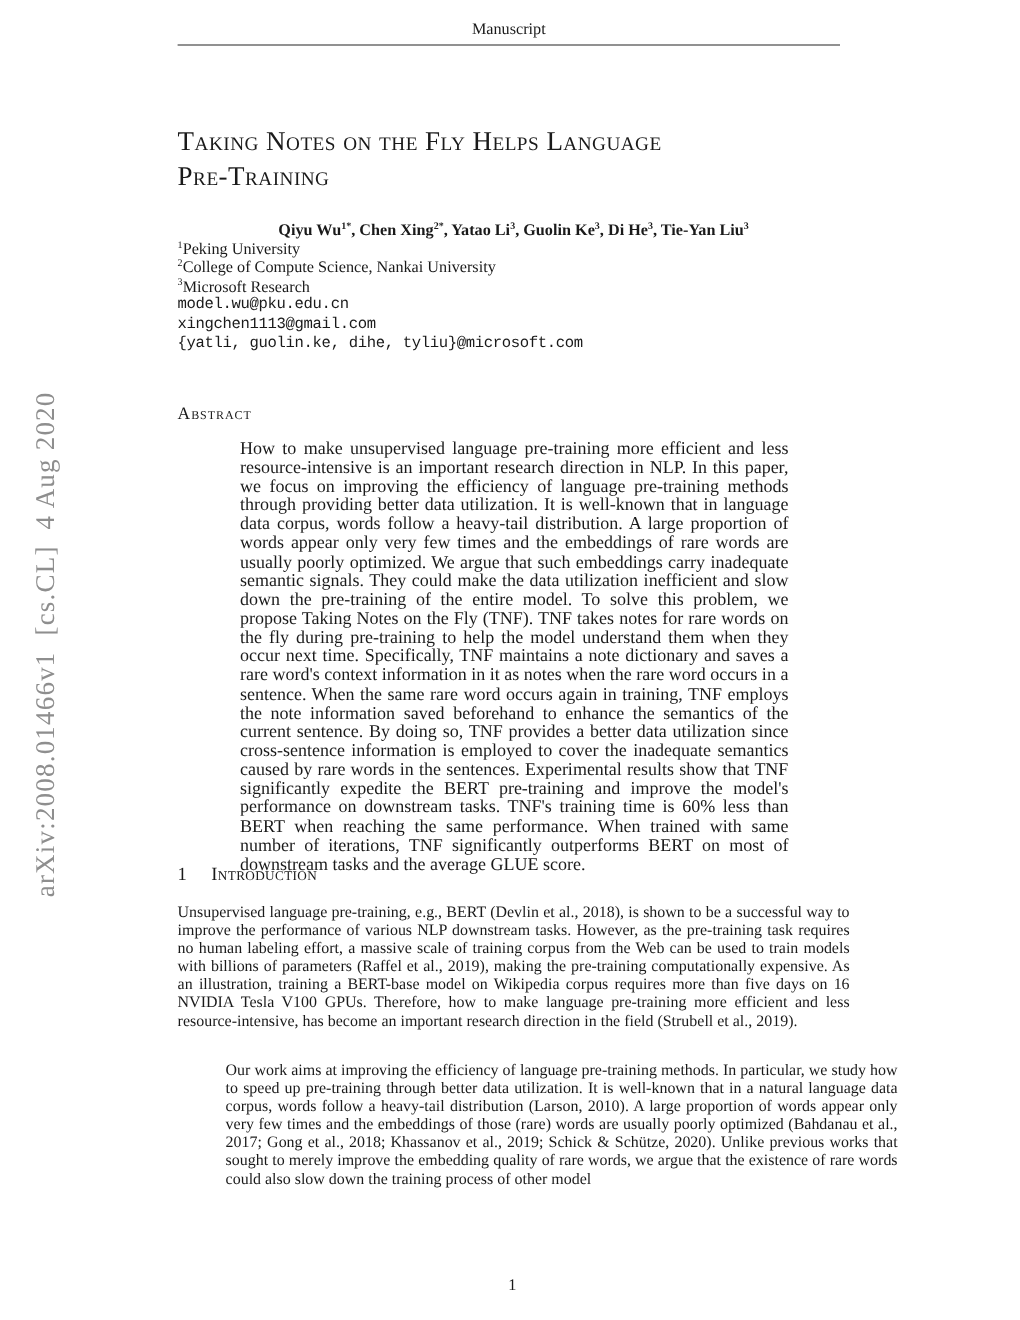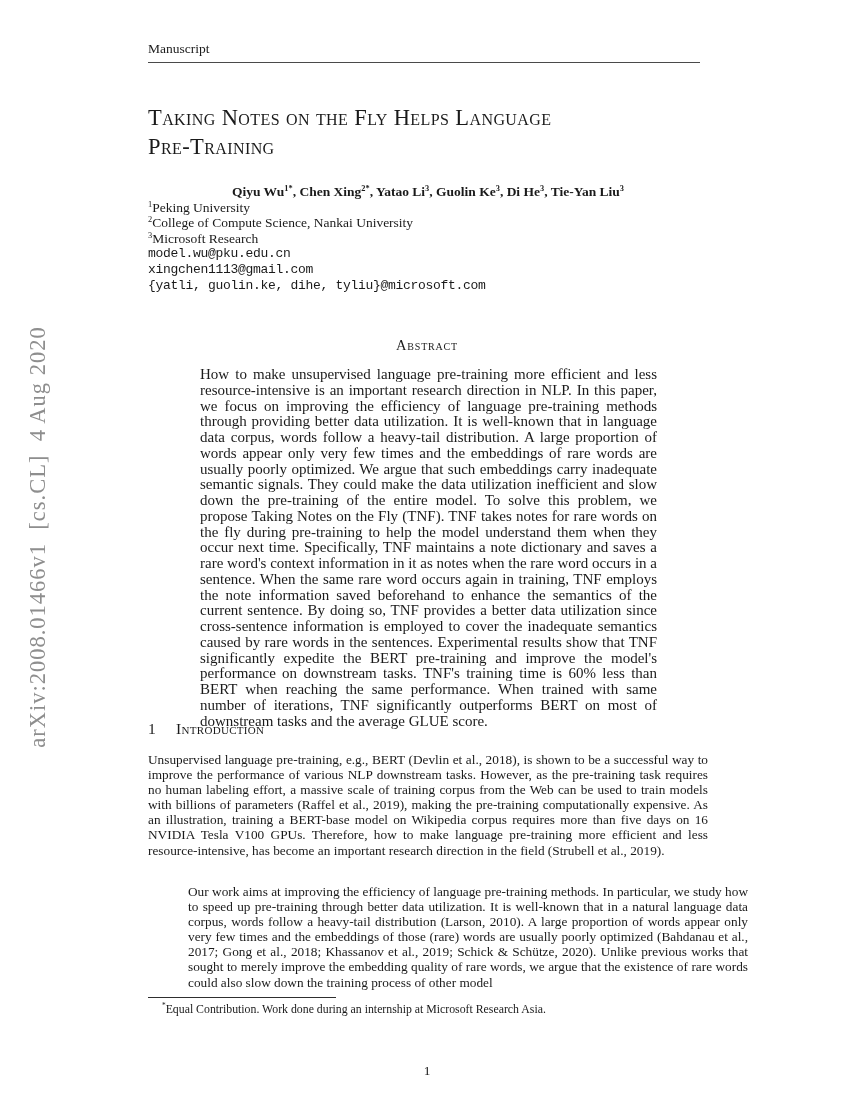--- a/index.html
+++ b/index.html
@@ -7,24 +7,25 @@
     position:relative;
     width:850px;height:1100px;
     background:#ffffff;
     font-family:"Liberation Serif",serif;
     color:#1a1a1a;
     overflow:hidden;
   }
   sup{font-size:0.62em;line-height:0;vertical-align:super;}
 
   .running-header{
-    position:absolute;left:148px;top:41px;width:552px;
+    position:absolute;left:148px;top:16px;width:552px;
     font-size:13.5px;
     padding-bottom:5px;
     border-bottom:1.6px solid #4a4a4a;
+    text-align:center;
   }
 
   .watermark{
     position:absolute;left:38px;top:537px;
     transform:translate(-50%,-50%) rotate(-90deg);
     font-size:22.5px;
     color:#8e8e8e;
     white-space:pre;
     letter-spacing:1px;
   }
@@ -43,21 +44,21 @@
   }
   .author-names{font-weight:bold;text-align:center;}
   .emails{
     font-family:"Liberation Mono","DejaVu Sans Mono",monospace;
     font-size:13px;line-height:16px;
     letter-spacing:-0.3px;
   }
 
   .abstract-heading{
     position:absolute;left:148px;top:337px;width:558px;
-    text-align:center;
+    text-align:left;
     font-size:14.5px;
     font-variant:small-caps;
     letter-spacing:0.8px;
   }
   .abstract-body{
     position:absolute;left:200px;top:367px;width:457px;
     font-size:15px;line-height:15.75px;
     text-align:justify;
   }
 
@@ -118,20 +119,16 @@
   </div>
 
   <div class="abstract-heading">Abstract</div>
   <div class="abstract-body">How to make unsupervised language pre-training more efficient and less resource-intensive is an important research direction in NLP. In this paper, we focus on improving the efficiency of language pre-training methods through providing better data utilization. It is well-known that in language data corpus, words follow a heavy-tail distribution. A large proportion of words appear only very few times and the embeddings of rare words are usually poorly optimized. We argue that such embeddings carry inadequate semantic signals. They could make the data utilization inefficient and slow down the pre-training of the entire model. To solve this problem, we propose Taking Notes on the Fly (TNF). TNF takes notes for rare words on the fly during pre-training to help the model understand them when they occur next time. Specifically, TNF maintains a note dictionary and saves a rare word's context information in it as notes when the rare word occurs in a sentence. When the same rare word occurs again in training, TNF employs the note information saved beforehand to enhance the semantics of the current sentence. By doing so, TNF provides a better data utilization since cross-sentence information is employed to cover the inadequate semantics caused by rare words in the sentences. Experimental results show that TNF significantly expedite the BERT pre-training and improve the model's performance on downstream tasks. TNF's training time is 60% less than BERT when reaching the same performance. When trained with same number of iterations, TNF significantly outperforms BERT on most of downstream tasks and the average GLUE score.</div>
 
   <div class="section-heading"><span class="sec-num">1</span><span>Introduction</span></div>
 
   <div class="body-para para-1">Unsupervised language pre-training, e.g., BERT (Devlin et al., 2018), is shown to be a successful way to improve the performance of various NLP downstream tasks. However, as the pre-training task requires no human labeling effort, a massive scale of training corpus from the Web can be used to train models with billions of parameters (Raffel et al., 2019), making the pre-training computationally expensive. As an illustration, training a BERT-base model on Wikipedia corpus requires more than five days on 16 NVIDIA Tesla V100 GPUs. Therefore, how to make language pre-training more efficient and less resource-intensive, has become an important research direction in the field (Strubell et al., 2019).</div>
   <div class="body-para para-2">Our work aims at improving the efficiency of language pre-training methods. In particular, we study how to speed up pre-training through better data utilization. It is well-known that in a natural language data corpus, words follow a heavy-tail distribution (Larson, 2010). A large proportion of words appear only very few times and the embeddings of those (rare) words are usually poorly optimized (Bahdanau et al., 2017; Gong et al., 2018; Khassanov et al., 2019; Schick &amp; Schütze, 2020). Unlike previous works that sought to merely improve the embedding quality of rare words, we argue that the existence of rare words could also slow down the training process of other model</div>
 
-  <div class="footnote">
-    <div class="footnote-rule"></div>
-    <div class="footnote-text"><sup>*</sup><span>Equal Contribution. Work done during an internship at Microsoft Research Asia.</span></div>
-  </div>
 
   <div class="page-number">1</div>
 
 </div>
 
 </body></html>

